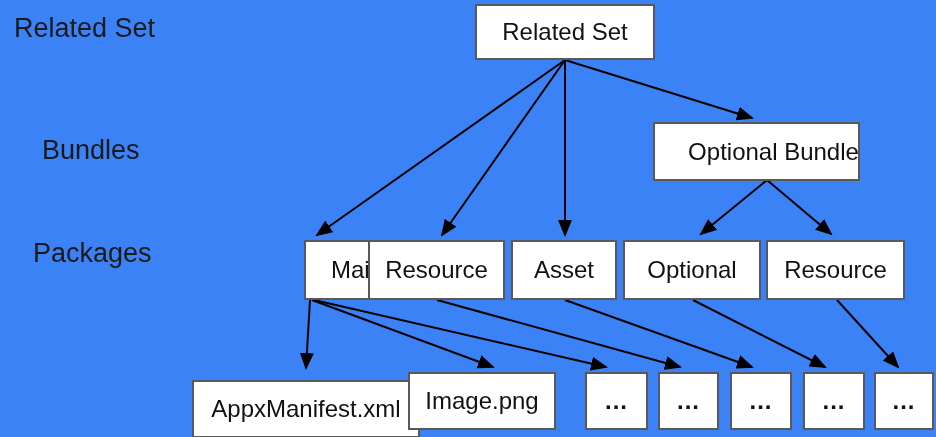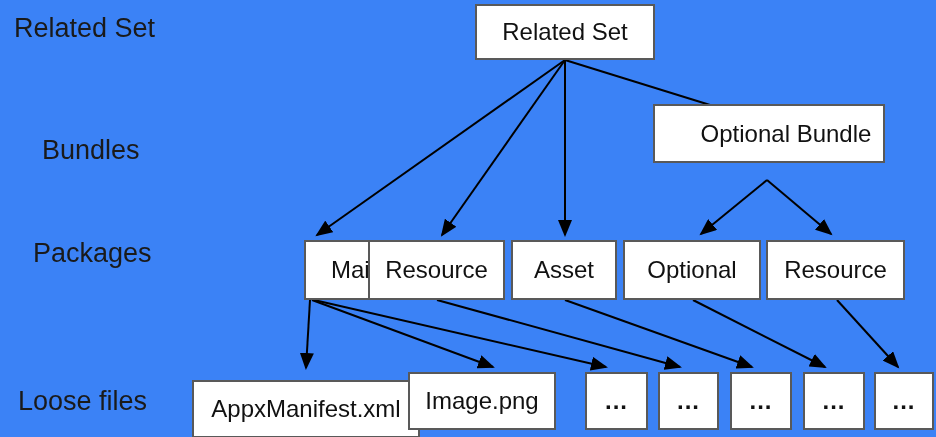--- a/index.html
+++ b/index.html
@@ -14,21 +14,20 @@
   svg.arrows line{stroke:#000000;stroke-width:2;}
 </style>
 </head>
 <body>
 
 <div id="page">
 
   <div class="row-label" style="left:14px;top:13px;">Related Set</div>
   <div class="row-label" style="left:42px;top:135px;">Bundles</div>
   <div class="row-label" style="left:33px;top:238px;">Packages</div>
-  <div class="row-label" style="left:18px;top:386px;">Loose files</div>
 
   <svg class="arrows" viewBox="0 0 936 437">
     <defs>
       <marker id="ah" markerUnits="userSpaceOnUse" markerWidth="18" markerHeight="14" refX="15" refY="7" orient="auto">
         <path d="M0,0 L17,7 L0,14 Z" fill="#000000"></path>
       </marker>
     </defs>
 
     <line x1="565" y1="60" x2="317" y2="235" marker-end="url(#ah)"></line>
     <line x1="565" y1="60" x2="442" y2="235" marker-end="url(#ah)"></line>
@@ -44,21 +43,21 @@
     <line x1="437" y1="300" x2="680" y2="367" marker-end="url(#ah)"></line>
     <line x1="565" y1="300" x2="752" y2="367" marker-end="url(#ah)"></line>
     <line x1="693" y1="300" x2="825" y2="367" marker-end="url(#ah)"></line>
     <line x1="837" y1="300" x2="898" y2="367" marker-end="url(#ah)"></line>
   </svg>
 
   <div class="node" style="left:475px;top:4px;width:180px;height:56px;">
     <span>Related Set</span>
   </div>
 
-  <div class="node" style="left:653px;top:104px;width:232px;height:59px;padding-left:34px;">
+  <div class="node" style="left:653px;top:122px;width:207px;height:59px;padding-left:34px;">
     <span>Optional Bundle</span>
   </div>
 
   <div class="node" style="left:256px;top:240px;width:106px;height:60px;margin-left:48px;">
     <span>Main</span>
   </div>
   <div class="node" style="left:368px;top:240px;width:137px;height:60px;">
     <span>Resource</span>
   </div>
   <div class="node" style="left:623px;top:240px;width:138px;height:60px;">

